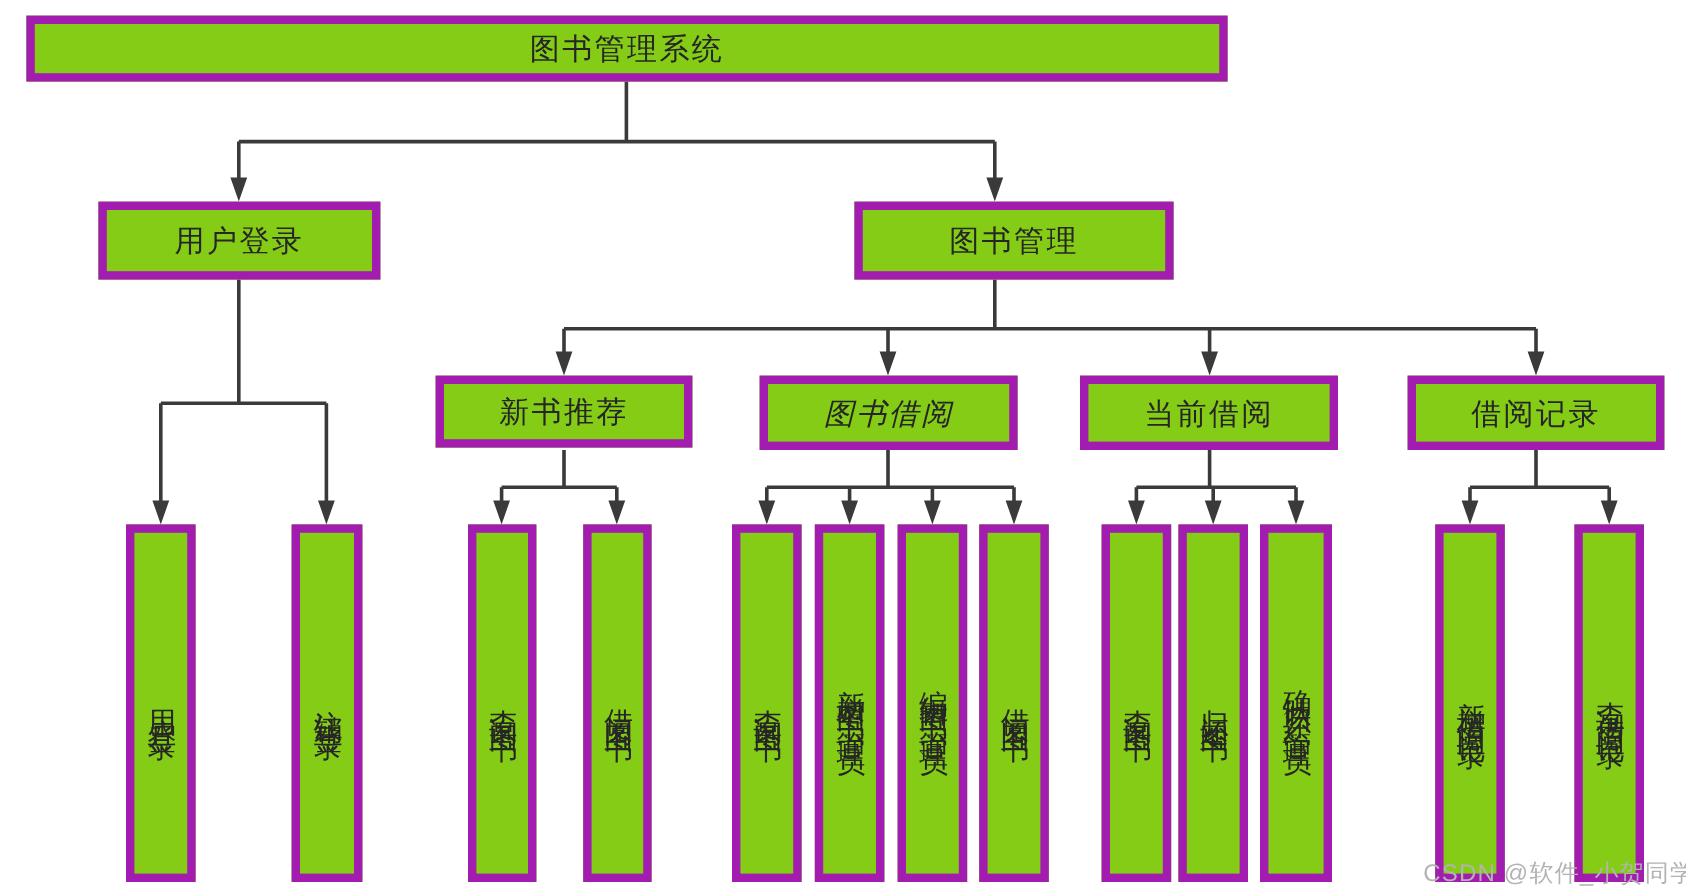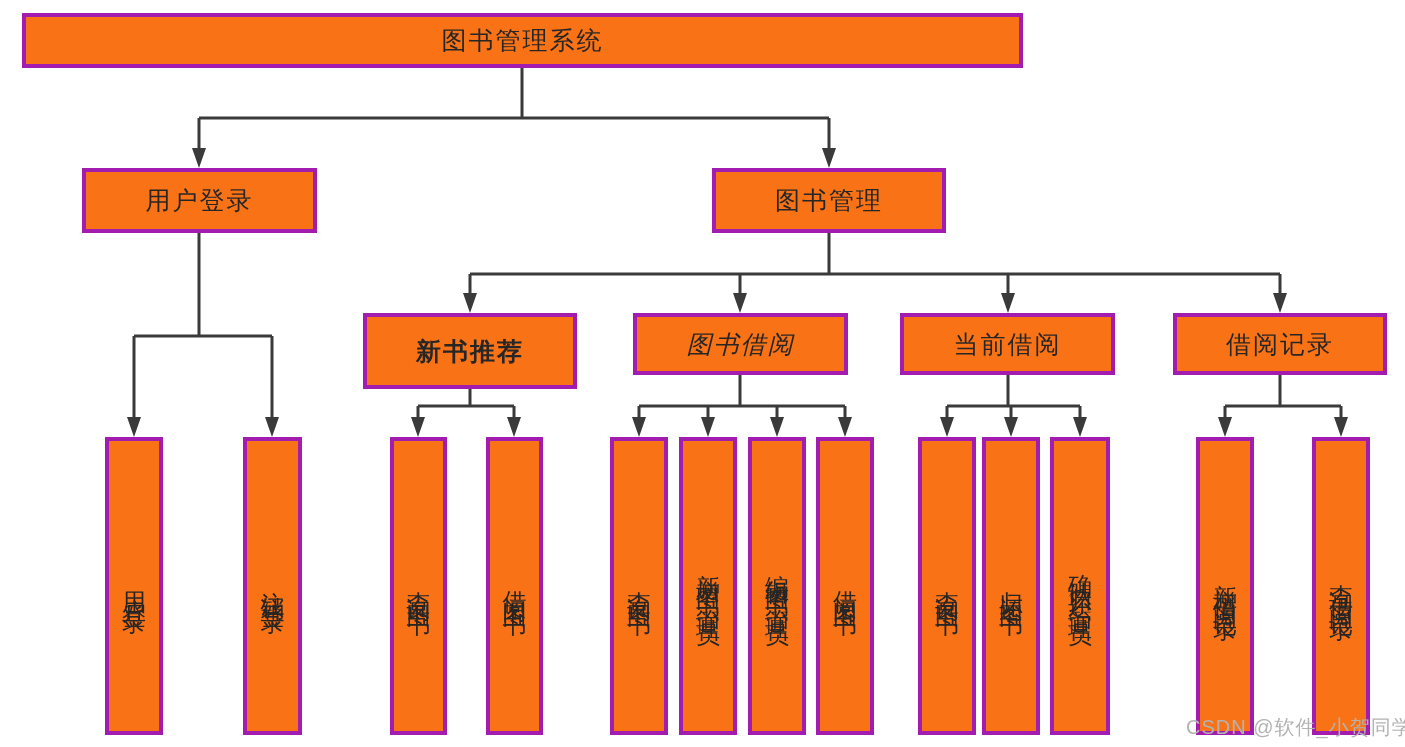--- a/index.html
+++ b/index.html
@@ -8,22 +8,22 @@
     width: 1405px;
     height: 747px;
     background: #ffffff;
     font-family: "Liberation Sans", sans-serif;
     overflow: hidden;
   }
   #wires { position: absolute; left: 0; top: 0; z-index: 1; }
   .box {
     position: absolute;
     box-sizing: border-box;
-    background: #f97316;
-    border: 4px solid #a21caf;
+    background: #84cc16;
+    border: 7px solid #a21caf;
     display: flex;
     align-items: center;
     justify-content: center;
     color: #262626;
     z-index: 2;
   }
   .h-box {
     font-size: 25px;
     letter-spacing: 2px;
     white-space: nowrap;
@@ -77,23 +77,23 @@
       <path d="M411 417 L425 417 L418 437 Z M507 417 L521 417 L514 437 Z"></path>
       <path d="M632 417 L646 417 L639 437 Z M701 417 L715 417 L708 437 Z M770 417 L784 417 L777 437 Z M838 417 L852 417 L845 437 Z"></path>
       <path d="M940 417 L954 417 L947 437 Z M1004 417 L1018 417 L1011 437 Z M1073 417 L1087 417 L1080 437 Z"></path>
       <path d="M1218 417 L1232 417 L1225 437 Z M1334 417 L1348 417 L1341 437 Z"></path>
     </g>
   </svg>
 
   <div class="box h-box" style="left:22px; top:13px; width:1001px; height:55px;">图书管理系统</div>
 
   <div class="box h-box" style="left:82px; top:168px; width:235px; height:65px;">用户登录</div>
-  <div class="box h-box" style="left:712px; top:168px; width:234px; height:65px;">图书管理</div>
+  <div class="box h-box" style="left:712px; top:168px; width:266px; height:65px;">图书管理</div>
 
-  <div class="box h-box" style="left:363px; top:313px; width:214px; height:76px;font-weight:bold;">新书推荐</div>
+  <div class="box h-box" style="left:363px; top:313px; width:214px; height:60px;">新书推荐</div>
   <div class="box h-box" style="left:633px; top:313px; width:215px; height:62px;font-style:italic;">图书借阅</div>
   <div class="box h-box" style="left:1173px; top:313px; width:214px; height:62px;">借阅记录</div>
   <div class="box h-box" style="left:900px; top:313px; width:215px; height:62px;">当前借阅</div>
 
   <div class="box v-box" style="left:105px; width:58px;">用户登录</div>
   <div class="box v-box" style="left:243px; width:59px;">注销登录</div>
 
   <div class="box v-box" style="left:390px; width:57px;">查询图书</div>
   <div class="box v-box" style="left:486px; width:57px;">借阅图书</div>
 

